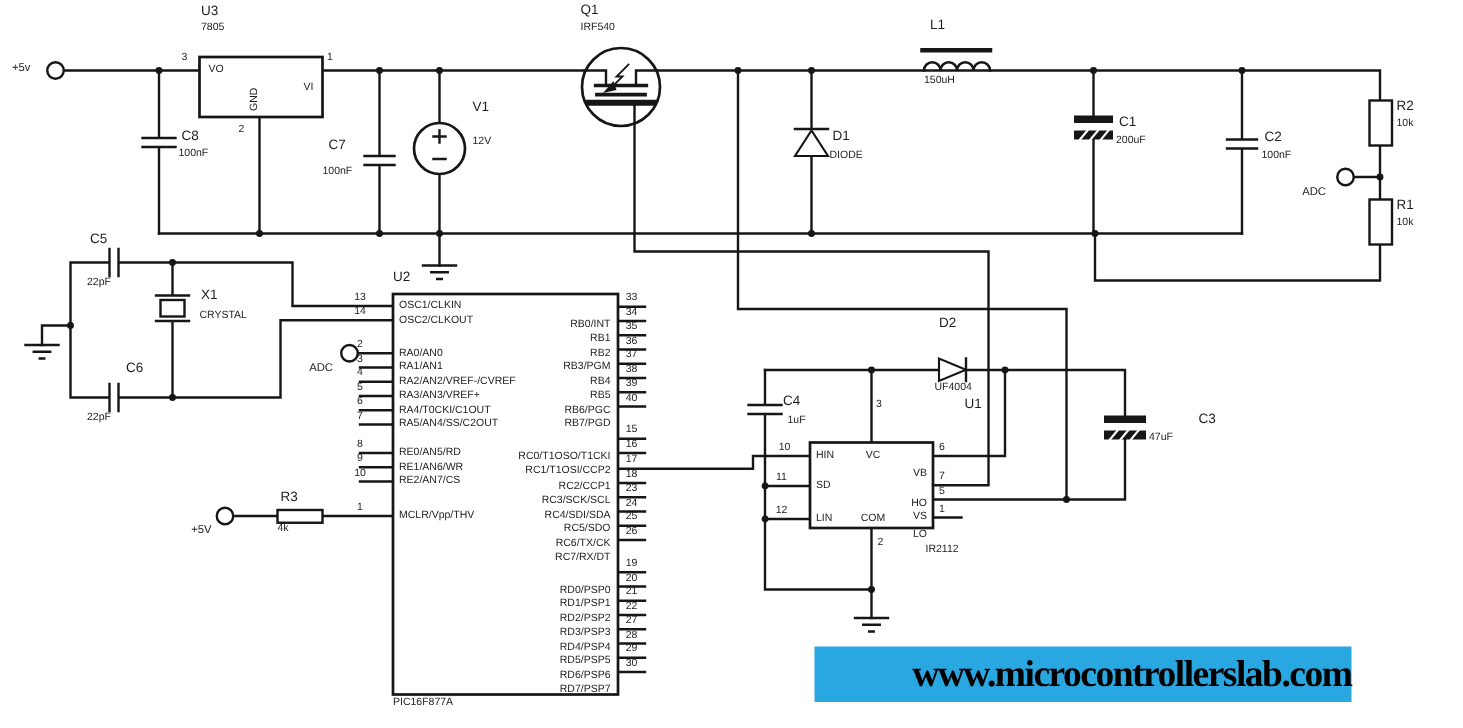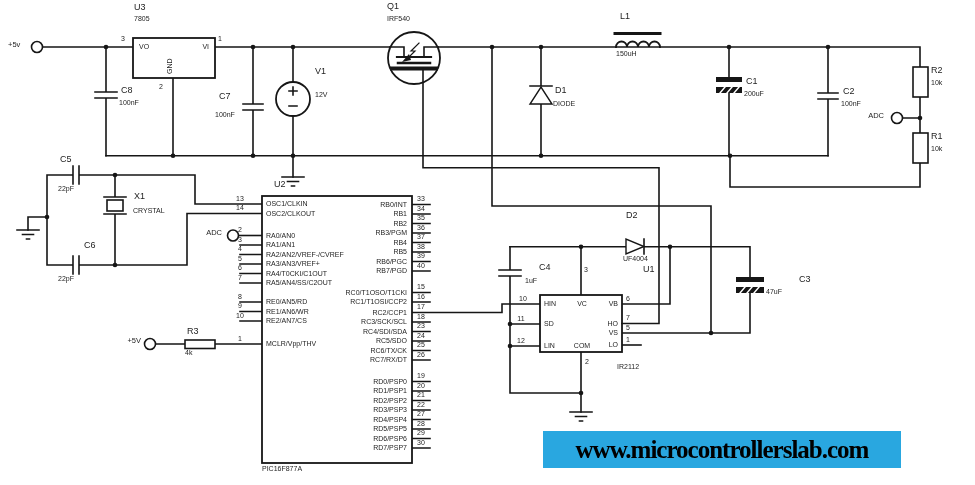--- a/index.html
+++ b/index.html
@@ -18,25 +18,25 @@
   svg rect.plate{fill:#161616;stroke:none;}
   svg circle.body{fill:#ffffff;stroke:#161616;stroke-width:1.8;}
   svg circle.term{fill:#ffffff;stroke:#161616;stroke-width:1.6;}
   svg circle.dot{fill:#161616;stroke:none;}
   svg polygon{fill:#ffffff;stroke:#161616;stroke-width:1.4;}
   svg polygon.solid{fill:#161616;stroke:none;}
   svg path.hatch{stroke:#ffffff;stroke-width:1.4;}
   .lbl{position:absolute;color:#1d1d1d;font-size:7px;line-height:8px;white-space:nowrap;}
   .ref{font-size:9px;line-height:10px;}
   .term{font-size:7.5px;}
-  .anch-end{transform:translateX(-100%);}
+  .anch-end{transform:translateX(-100%);margin-top:12px;}
   .anch-mid{transform:translateX(-50%);}
   .rot{transform:rotate(-90deg);transform-origin:0 0;}
   .watermark{position:absolute;left:543px;top:431px;width:358px;height:37px;
-     display:flex;align-items:center;justify-content:center;
+     display:flex;align-items:center;justify-content:flex-end;
      font-family:"Liberation Serif",serif;font-weight:bold;font-size:25px;
      letter-spacing:-1px;color:#000;}
 </style>
 </head>
 <body>
 
 <div class="stage">
 
 <svg width="975" height="485" viewBox="0 0 975 485">
 
@@ -160,25 +160,25 @@
 <div class="lbl ref" style="left:60px;top:154px">C5</div>
 <div class="lbl" style="left:58px;top:185px">22pF</div>
 <div class="lbl ref" style="left:84px;top:240px">C6</div>
 <div class="lbl" style="left:58px;top:275px">22pF</div>
 <div class="lbl ref" style="left:134px;top:191px">X1</div>
 <div class="lbl" style="left:133px;top:207px">CRYSTAL</div>
 <div class="lbl term anch-end" style="left:222px;top:229px">ADC</div>
 <div class="lbl term anch-end" style="left:141px;top:337px">+5V</div>
 <div class="lbl ref" style="left:187px;top:326px">R3</div>
 <div class="lbl" style="left:185px;top:349px">4k</div>
-<div class="lbl ref" style="left:274px;top:179px">U2</div>
+<div class="lbl ref" style="left:262px;top:179px">U2</div>
 <div class="lbl" style="left:262px;top:465px">PIC16F877A</div>
 <div class="lbl ref" style="left:626px;top:210px">D2</div>
 <div class="lbl" style="left:623px;top:255px">UF4004</div>
-<div class="lbl ref" style="left:539px;top:262px">C4</div>
+<div class="lbl ref" style="left:522px;top:262px">C4</div>
 <div class="lbl" style="left:525px;top:277px">1uF</div>
 <div class="lbl ref" style="left:643px;top:264px">U1</div>
 <div class="lbl" style="left:617px;top:363px">IR2112</div>
 <div class="lbl ref" style="left:799px;top:274px">C3</div>
 <div class="lbl" style="left:766px;top:288px">47uF</div>
 
 <div id="pin-layer">
       <div class="lbl  anch-mid" style="left: 240px; top: 194.5px;">13</div>
       <div class="lbl " style="left: 266px; top: 200px;">OSC1/CLKIN</div>
       <div class="lbl  anch-mid" style="left: 240px; top: 204px;">14</div>

